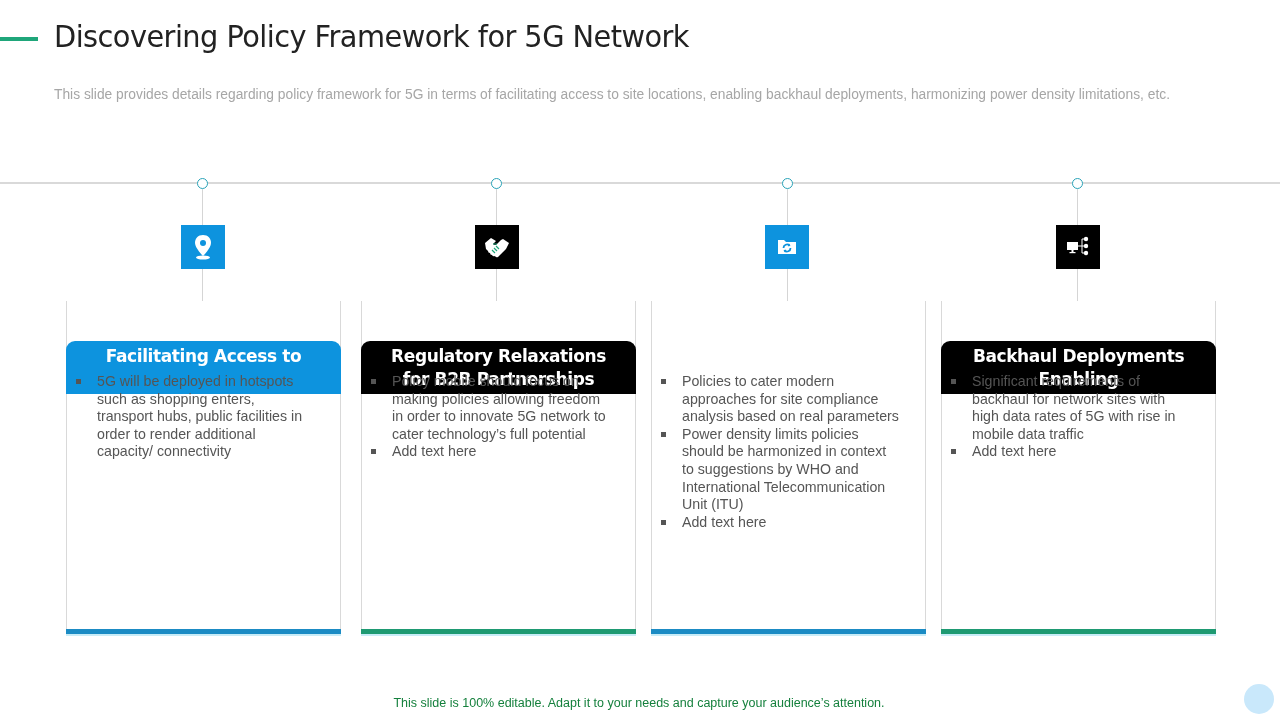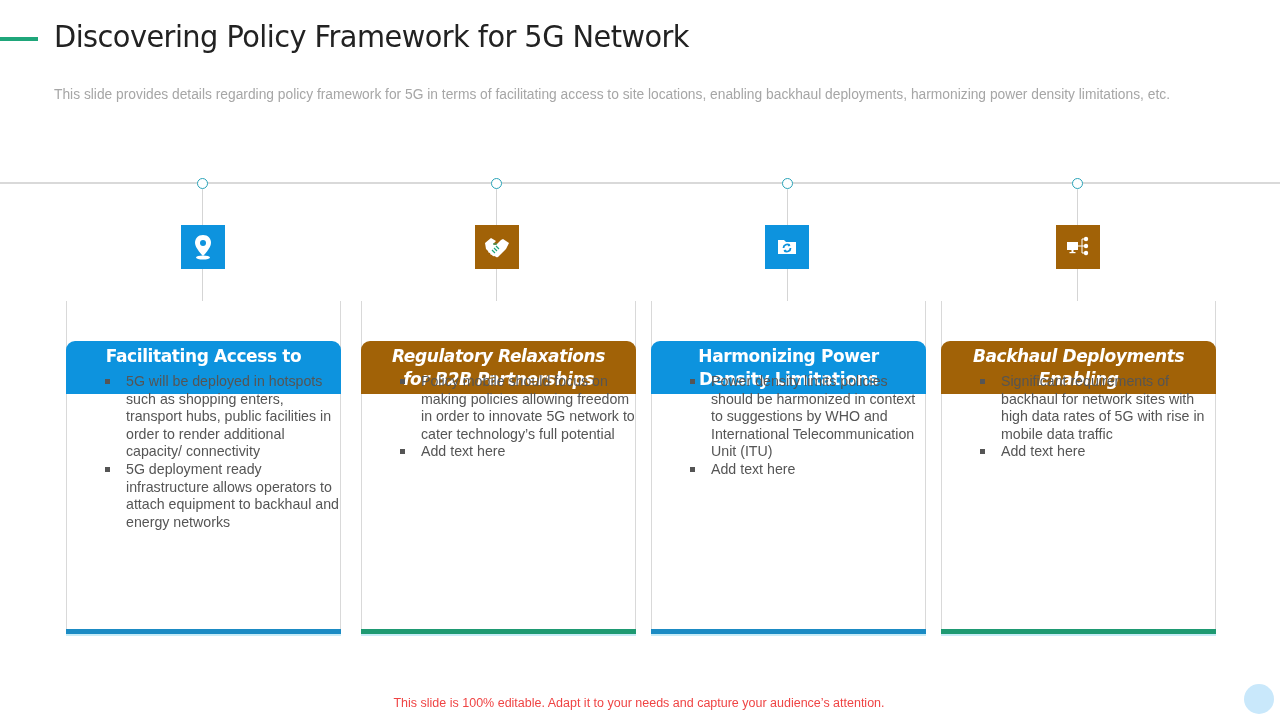--- a/index.html
+++ b/index.html
@@ -13,33 +13,33 @@
     .timeline { position: absolute; left: 0; top: 182px; width: 1280px; height: 2px; background: #d9d9d9; }
 
     .node { position: absolute; top: 178px; width: 11px; height: 11px; border-radius: 50%; border: 1.5px solid #2aa3b8; background: #fff; z-index: 2; }
     .vline { position: absolute; top: 189px; width: 1px; height: 112px; background: #d5d5d5; z-index: 1; }
     .icon-box { position: absolute; top: 225px; width: 44px; height: 44px; display: flex; align-items: center; justify-content: center; z-index: 2; }
     .icon-box svg { width: 30px; height: 30px; }
 
     .card { position: absolute; top: 301px; width: 275px; height: 333px; border: 1px solid #d9d9d9; border-top: none; background: #fff; }
     .card-head { position: absolute; left: -1px; top: 0; width: 275px; height: 53px; border-radius: 9px 9px 0 0; color: #fff; font-family: "DejaVu Sans", sans-serif; font-weight: bold; font-size: 17px; line-height: 23px; text-align: center; padding-top: 4px; letter-spacing: -0.4px; margin-top: 40px; }
     .card-head span { display: block; }
-    .card-body { position: absolute; left: 36px; top: 72px; width: 240px; }
+    .card-body { position: absolute; left: 7px; top: 72px; width: 240px; }
     .bullet { display: flex; font-size: 14.2px; line-height: 17.6px; color: #555555; }
     .bullet .sq { width: 5px; height: 5px; background: #555; margin-top: 6px; margin-left: 2px; margin-right: 16px; flex-shrink: 0; }
     .bullet .txt { flex: 1; }
     .card-foot { position: absolute; left: -1px; bottom: -1px; width: 275px; height: 5px; }
     .card-foot::after { content: ""; position: absolute; left: 0; bottom: -2px; width: 100%; height: 2px; background: #c8ecf7; }
 
     .blue { background: #0d93de; }
-    .green { background: #a16207; font-style: italic; }
+    .green { background: #000000; }
     .blue-foot { background: #1b8bc4; }
     .green-foot { background: #1e9a72; }
 
-    .footer { position: absolute; left: 0; width: 1278px; top: 696px; text-align: center; font-size: 12.5px; color: #ef4444; }
+    .footer { position: absolute; left: 0; width: 1278px; top: 696px; text-align: center; font-size: 12.5px; color: #15803d; }
     .deco-circle { position: absolute; left: 1244px; top: 684px; width: 30px; height: 30px; border-radius: 50%; background: #c9e8fb; }
   </style>
 </head>
 <body>
 
 <div class="accent-bar"></div>
 <h1 class="title">Discovering Policy Framework for 5G Network</h1>
 <p class="subtitle">This slide provides details regarding policy framework for 5G in terms of facilitating access to site locations, enabling backhaul deployments, harmonizing power density limitations, etc.</p>
 
 <div class="timeline"></div>
@@ -54,24 +54,20 @@
   </svg>
 </div>
 <div class="card" style="left:66px">
   <div class="card-head blue">
     <span>Facilitating Access to</span>
   </div>
   <div class="card-body">
     <div class="bullet">
         <span class="sq"></span>
         <span class="txt">5G will be deployed in hotspots such as shopping enters, transport hubs, public facilities in order to render additional capacity/ connectivity</span>
-      </div>
-    <div class="bullet">
-        <span class="sq"></span>
-        <span class="txt">5G deployment ready infrastructure allows operators to attach equipment to backhaul and energy networks</span>
       </div>
   </div>
   <div class="card-foot blue-foot"></div>
 </div>
 
 <div class="node" style="left:491px"></div>
 <div class="vline" style="left:496px"></div>
 <div class="icon-box green" style="left:475px">
   <svg viewBox="0 0 30 30">
     <path d="M3 11 L9 6 L14 9 L11 12 Q13 14 15 12 L19 8 L21 7 L27 11 L24 17 L16 25 Q14 26 13 24 Q11 25 10 23 Q8 23 8 21 Q6 21 6 19 L4 17 Z" fill="#fff"></path>
@@ -101,25 +97,25 @@
 <div class="icon-box blue" style="left:765px">
   <svg viewBox="0 0 30 30">
     <path d="M6 8 L12 8 L14 10 L24 10 L24 22 L6 22 Z" fill="#fff"></path>
     <path d="M11.5 16 A3.5 3.5 0 0 1 17.5 13.5" stroke="#0d93de" stroke-width="1.8" fill="none"></path>
     <path d="M18.5 16 A3.5 3.5 0 0 1 12.5 18.5" stroke="#0d93de" stroke-width="1.8" fill="none"></path>
     <path d="M17 11.5 L18.5 14 L15.8 14.3 Z" fill="#0d93de"></path>
     <path d="M13 20.5 L11.5 18 L14.2 17.7 Z" fill="#0d93de"></path>
   </svg>
 </div>
 <div class="card" style="left:651px">
-  <div class="card-head blue">
-    <span>Harmonizing Power</span>
-    <span>Density Limitations</span>
-  </div>
   <div class="card-body">
+    <div class="bullet">
+        <span class="sq"></span>
+        <span class="txt">Policies to cater modern approaches for site compliance analysis based on real parameters</span>
+      </div>
     <div class="bullet">
         <span class="sq"></span>
         <span class="txt">Power density limits policies should be harmonized in context to suggestions by WHO and International Telecommunication Unit (ITU)</span>
       </div>
     <div class="bullet">
         <span class="sq"></span>
         <span class="txt">Add text here</span>
       </div>
   </div>
   <div class="card-foot blue-foot"></div>

